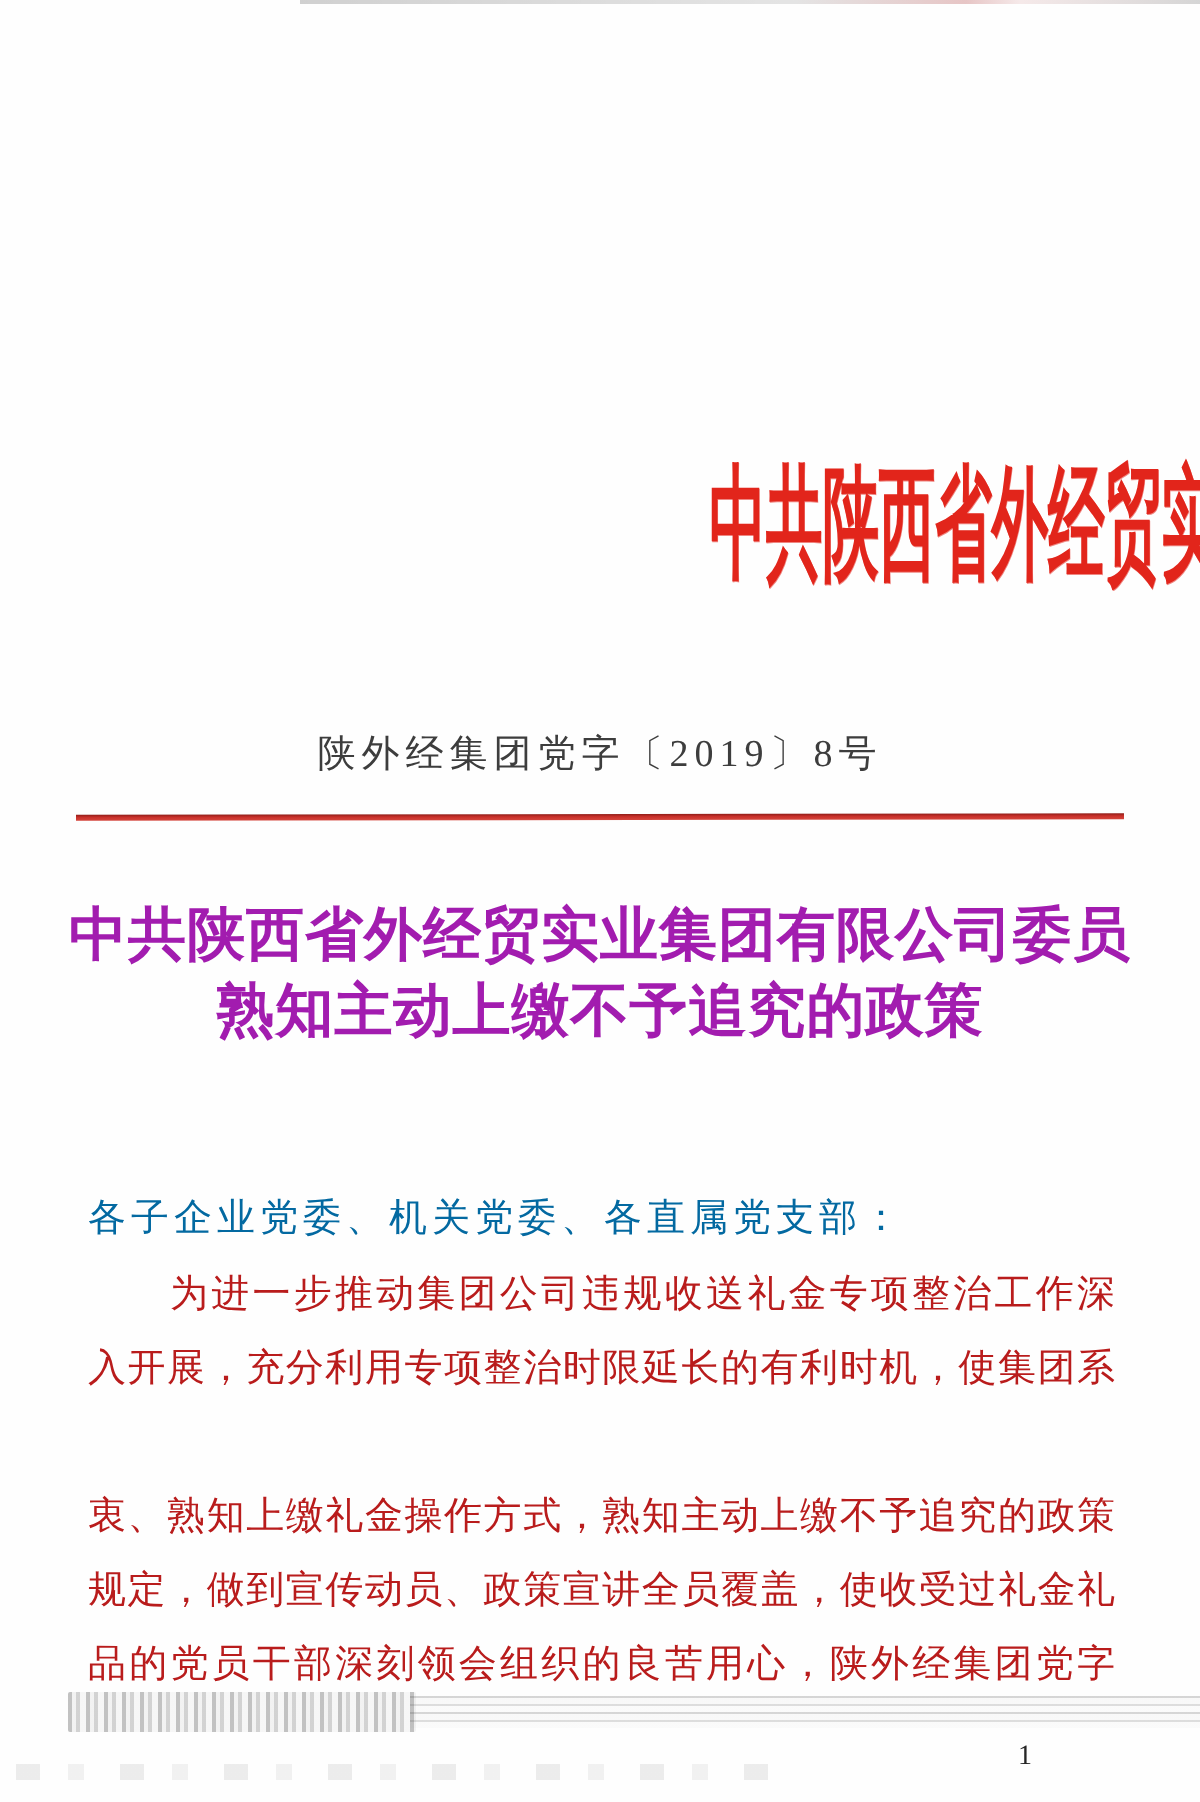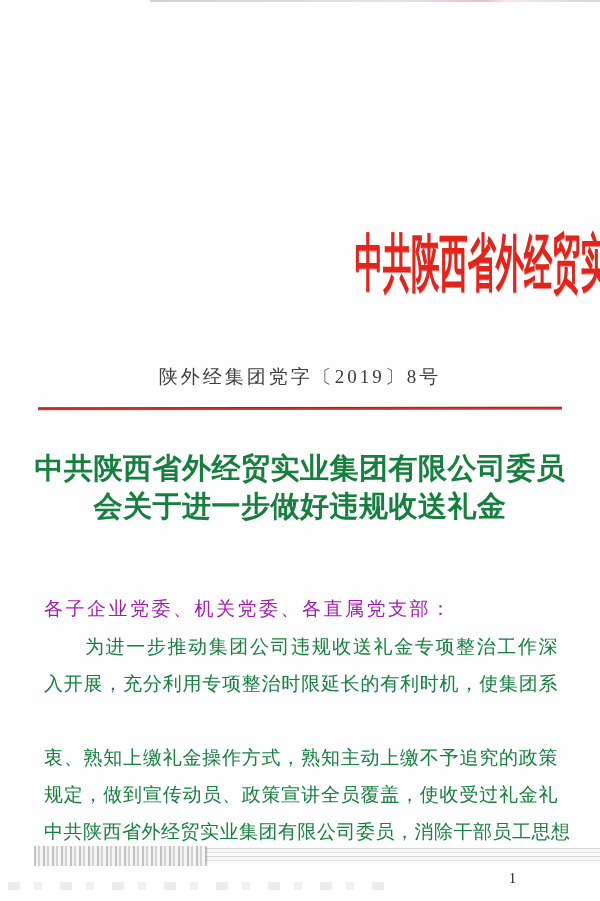--- a/index.html
+++ b/index.html
@@ -71,39 +71,39 @@
   }
   .notice-title {
     position: absolute;
     top: 449px;
     left: 0;
     width: 600px;
     text-align: center;
     font-weight: 700;
     font-size: 29px;
     line-height: 38px;
-    color: #15803d;
+    color: #a21caf;
     letter-spacing: 0.5px;
   }
   .body-text {
     position: absolute;
     left: 44px;
     width: 514px;
-    color: #a21caf;
+    color: #0369a1;
     font-size: 19px;
   }
   .salutation {
     top: 596px;
     letter-spacing: 2.5px;
   }
   .para-line {
     position: absolute;
     left: 44px;
     width: 514px;
-    color: #15803d;
+    color: #b91c1c;
     font-size: 19px;
     letter-spacing: 0.5px;
     text-align: justify;
     text-align-last: justify;
     white-space: nowrap;
   }
   .para-line.indent { text-indent: 41px; }
   .l1 { top: 634px; }
   .l2 { top: 671px; }
   .l3 { top: 708px; }
@@ -167,30 +167,30 @@
   <div class="red-header">
     <span class="stretch">中共陕西省外经贸实业集团有限公司委员会文件</span>
   </div>
 
   <div class="doc-number">陕外经集团党字〔2019〕8号</div>
 
   <div class="red-rule"></div>
 
   <div class="notice-title">
     <div>中共陕西省外经贸实业集团有限公司委员</div>
-    <div>会关于进一步做好违规收送礼金</div>
+    <div>熟知主动上缴不予追究的政策</div>
   </div>
 
   <div class="body-text salutation">各子企业党委、机关党委、各直属党支部：</div>
 
   <div class="para-line indent l1">为进一步推动集团公司违规收送礼金专项整治工作深</div>
   <div class="para-line l2">入开展，充分利用专项整治时限延长的有利时机，使集团系</div>
   <div class="para-line l5">规定，做到宣传动员、政策宣讲全员覆盖，使收受过礼金礼</div>
   <div class="para-line l4">衷、熟知上缴礼金操作方式，熟知主动上缴不予追究的政策</div>
-  <div class="para-line l6">中共陕西省外经贸实业集团有限公司委员，消除干部员工思想</div>
+  <div class="para-line l6">品的党员干部深刻领会组织的良苦用心，陕外经集团党字</div>
 
   <div class="scan-band-left"></div>
   <div class="scan-band-right"></div>
   <div class="scan-bleed"></div>
 
   <div class="page-number">1</div>
 
 </div>
 
 </body></html>

